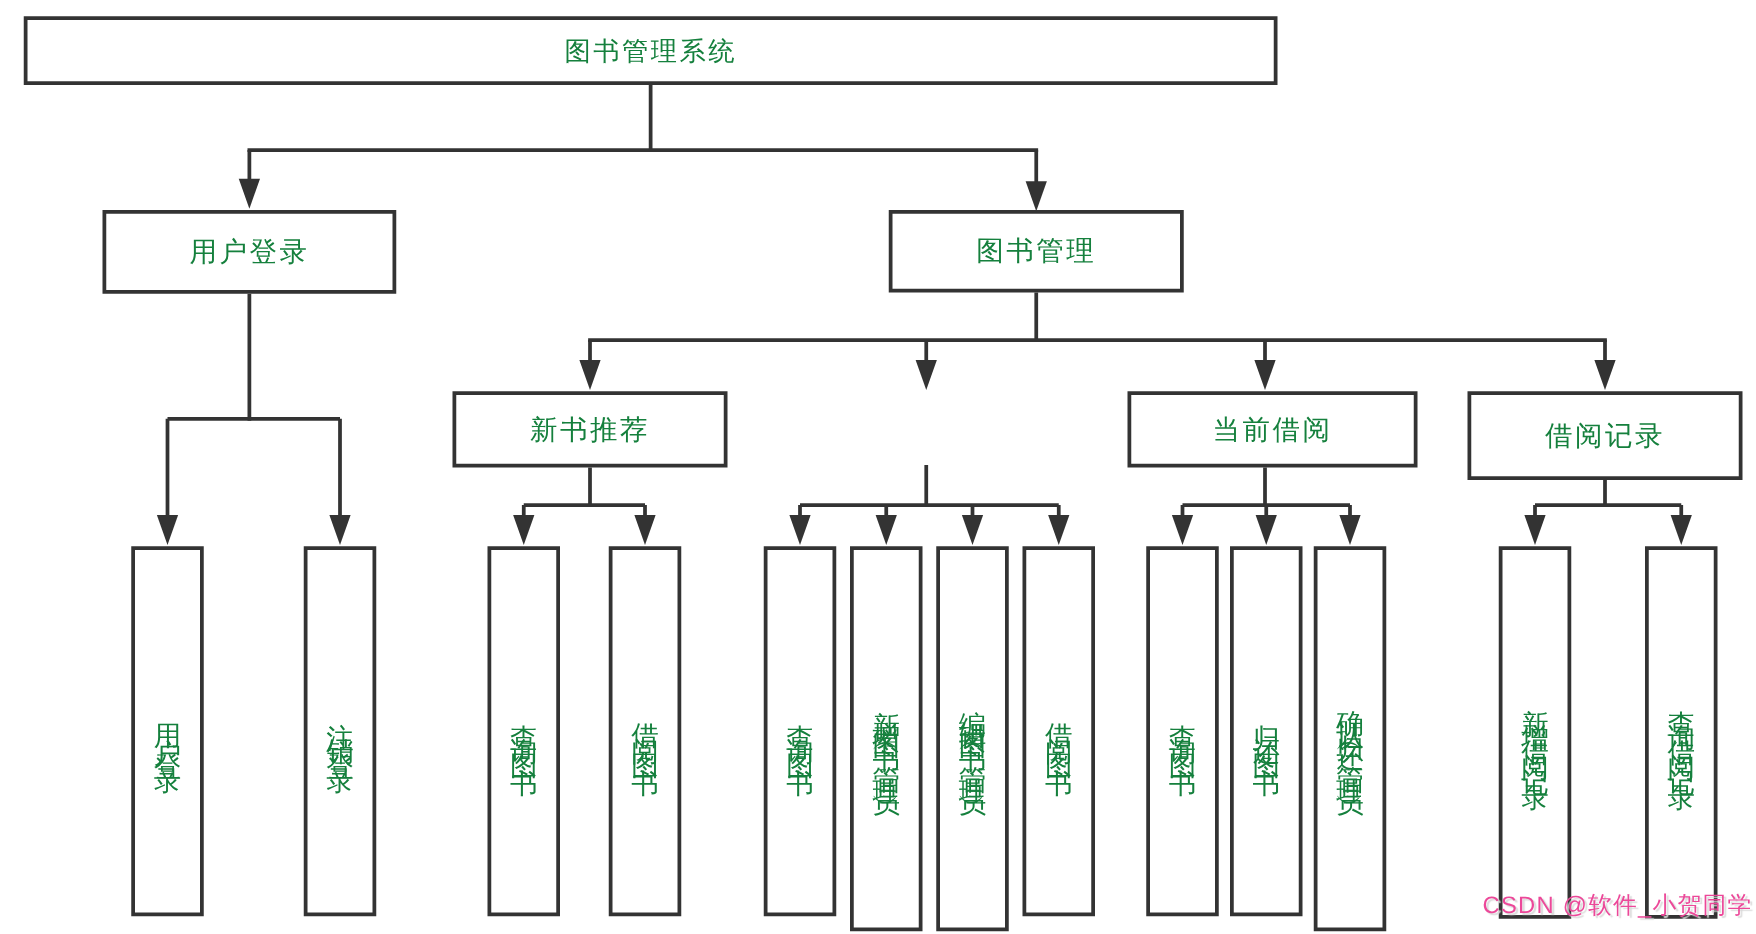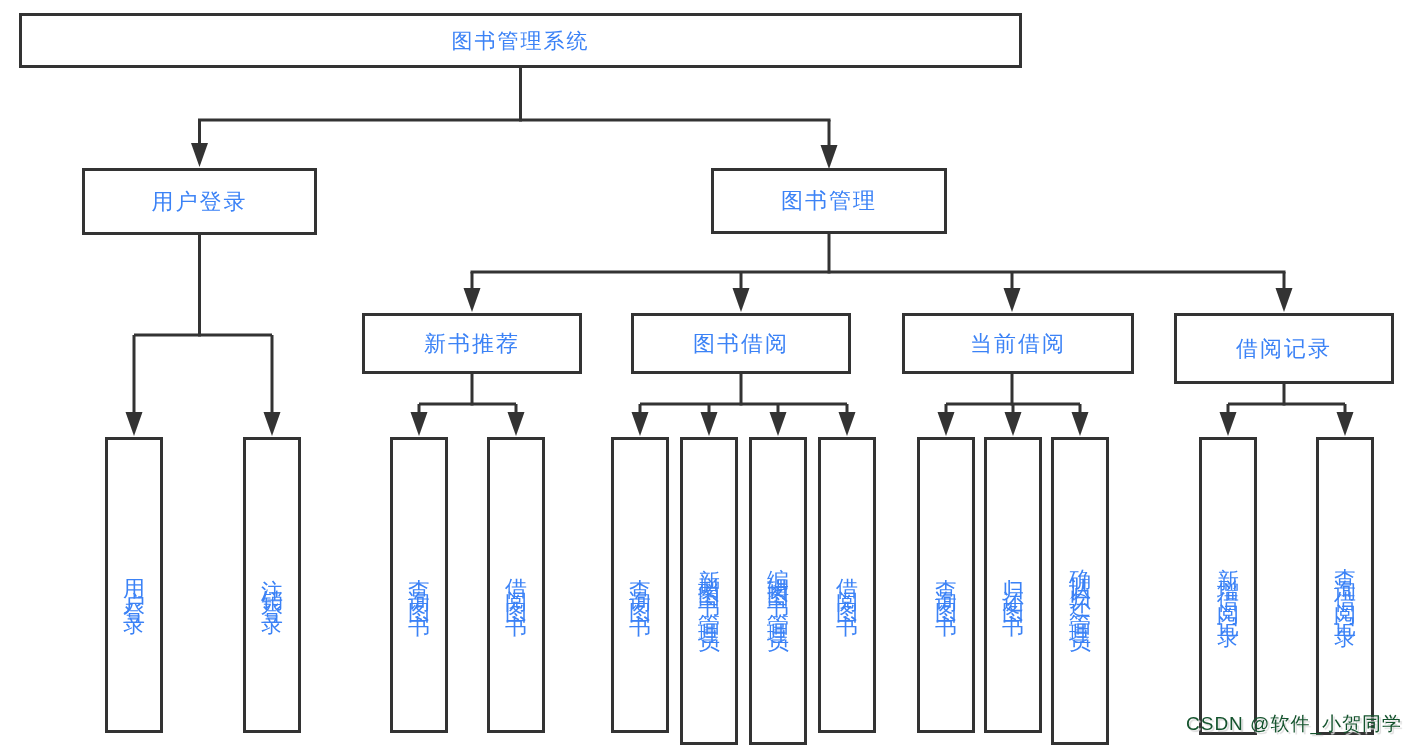--- a/index.html
+++ b/index.html
@@ -6,33 +6,33 @@
   body{
     width:1405px;height:747px;overflow:hidden;
     font-family:"Liberation Sans","DejaVu Sans",sans-serif;
   }
   .stage{position:relative;width:1405px;height:747px;background:#ffffff;}
   #connectors{position:absolute;left:0;top:0;pointer-events:none;}
   .node{
     position:absolute;box-sizing:border-box;
     background:#ffffff;border:3px solid #333333;
     display:flex;align-items:center;justify-content:center;
-    color:#3b82f6;
+    color:#15803d;
   }
   .h{font-size:22px;letter-spacing:2px;white-space:nowrap;}
   .root{font-size:21px;}
   .v{
     writing-mode:vertical-rl;
     font-size:22px;letter-spacing:12px;line-height:1;
   }
   .v.tight{letter-spacing:9px;}
   .watermark{
     position:absolute;left:1186px;top:711px;
     font-size:19px;letter-spacing:1px;white-space:nowrap;
-    color:#14532d;text-shadow:2px 2px 1px #d9d9d9;
+    color:#ec4899;text-shadow:2px 2px 1px #d9d9d9;
   }
 </style>
 </head>
 <body>
 
 <div class="stage">
 
   <svg id="connectors" width="1405" height="747" viewBox="0 0 1405 747">
       <line x1="520.5" y1="66" x2="520.5" y2="121.5" stroke="#333333" stroke-width="3"></line>
       <line x1="198" y1="120" x2="830.5" y2="120" stroke="#333333" stroke-width="3"></line>
@@ -87,21 +87,20 @@
       <line x1="1345" y1="404" x2="1345" y2="420" stroke="#333333" stroke-width="3"></line>
       <polygon points="1345,436 1336.5,412 1353.5,412" fill="#333333"></polygon>
     </svg>
 
   <div class="node h root" style="left:19px;top:13px;width:1003px;height:55px">图书管理系统</div>
 
   <div class="node h" style="left:82px;top:168px;width:235px;height:67px">用户登录</div>
   <div class="node h" style="left:711px;top:168px;width:236px;height:66px">图书管理</div>
 
   <div class="node h" style="left:362px;top:313px;width:220px;height:61px">新书推荐</div>
-  <div class="node h" style="left:631px;top:313px;width:220px;height:61px">图书借阅</div>
   <div class="node h" style="left:902px;top:313px;width:232px;height:61px">当前借阅</div>
   <div class="node h" style="left:1174px;top:313px;width:220px;height:71px">借阅记录</div>
 
   <div class="node v" style="left:105px;top:437px;width:58px;height:296px">用户登录</div>
   <div class="node v" style="left:243px;top:437px;width:58px;height:296px">注销登录</div>
 
   <div class="node v" style="left:390px;top:437px;width:58px;height:296px">查询图书</div>
   <div class="node v" style="left:487px;top:437px;width:58px;height:296px">借阅图书</div>
 
   <div class="node v" style="left:611px;top:437px;width:58px;height:296px">查询图书</div>

